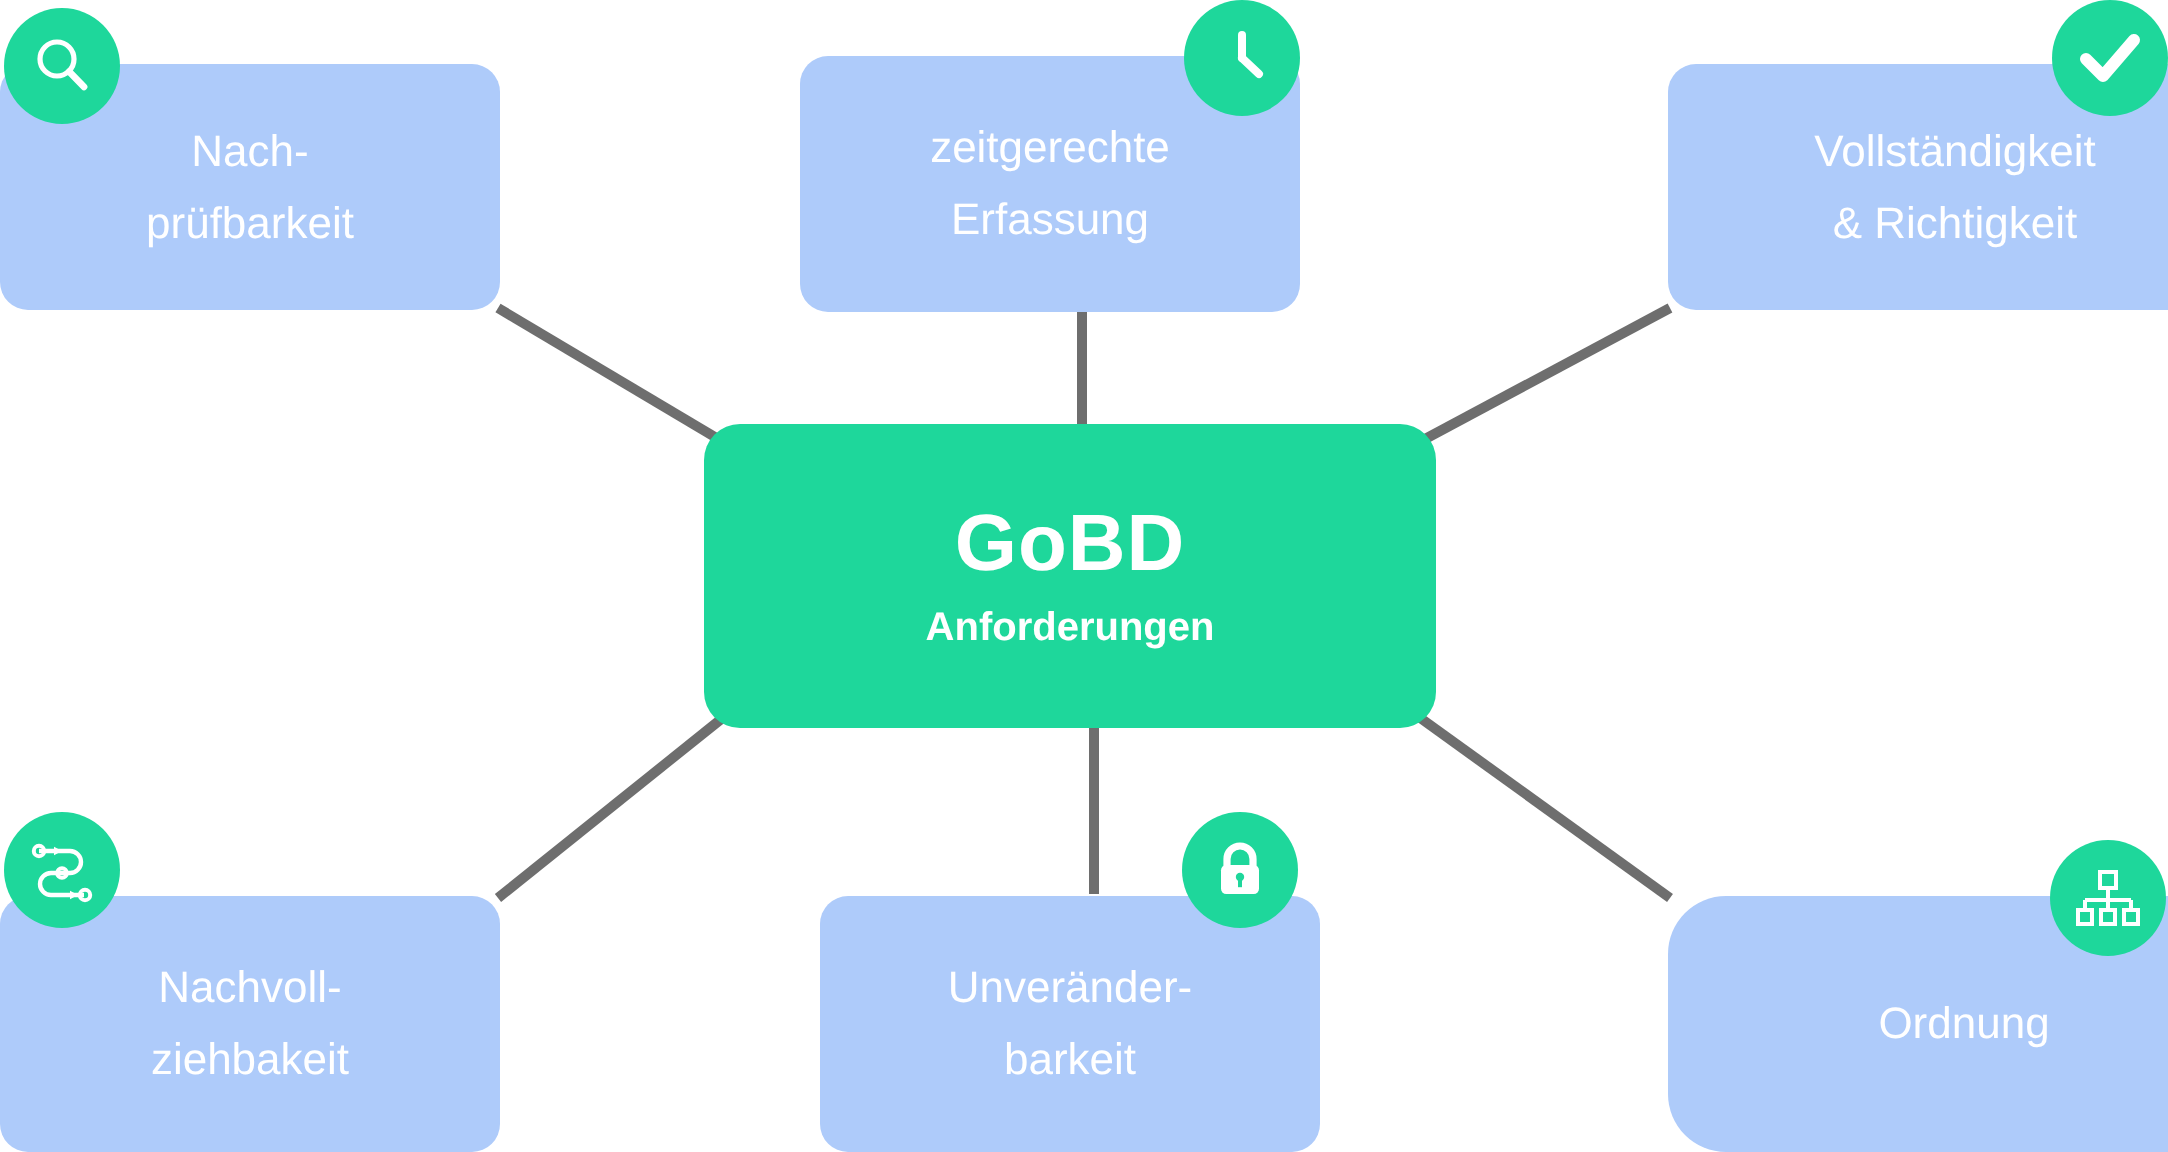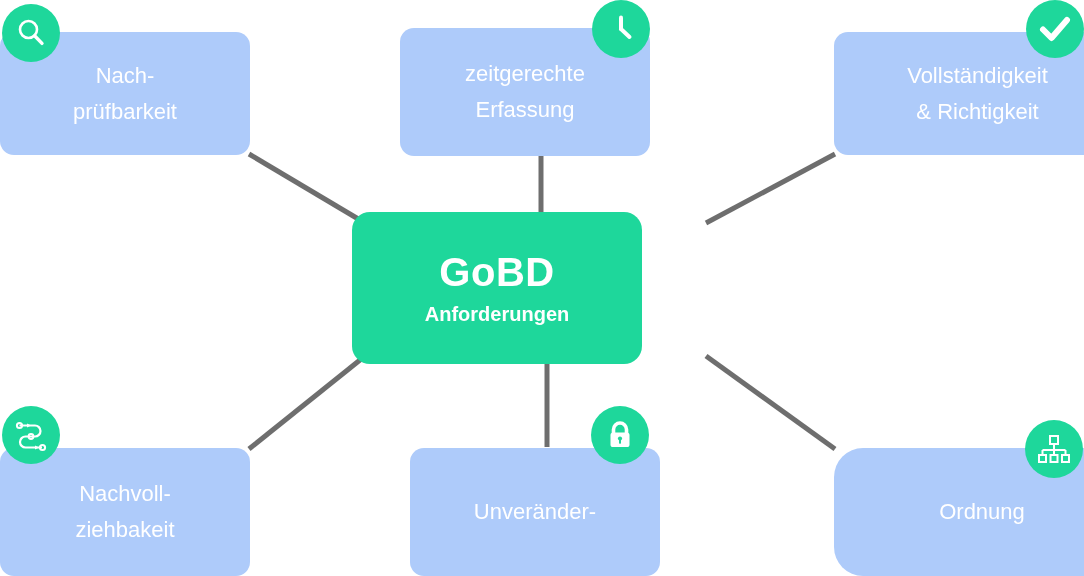--- a/index.html
+++ b/index.html
@@ -80,21 +80,21 @@
   .badge svg {
     display: block;
   }
   
   #leaf-0 { left: 0px;    top: 32px;  width: 250px; height: 123px; }
   #leaf-1 { left: 400px;  top: 28px;  width: 250px; height: 128px; }
   #leaf-2 { left: 834px;  top: 32px;  width: 287px; height: 123px; }
   #leaf-3 { left: 0px;    top: 448px; width: 250px; height: 128px; }
   #leaf-4 { left: 410px;  top: 448px; width: 250px; height: 128px; }
   #leaf-5 { left: 834px;  top: 448px; width: 296px; height: 128px; border-radius: 29px; }
-  #center { left: 352px;  top: 212px; width: 290px; height: 152px; }
+  #center { left: 352px;  top: 212px; width: 366px; height: 152px; }
   
   #badge-0 { left: 2px;    top: 4px;   }
   #badge-1 { left: 592px;  top: 0px;   }
   #badge-2 { left: 1026px; top: 0px;   }
   #badge-3 { left: 2px;    top: 406px; }
   #badge-4 { left: 591px;  top: 406px; }
   #badge-5 { left: 1025px; top: 420px; }
 </style>
 </head>
 <body>
@@ -154,20 +154,21 @@
       <circle cx="6.5" cy="8.5" r="2.6" fill="none" stroke="#ffffff" stroke-width="2"></circle>
       <circle cx="18" cy="19.5" r="2.4" fill="none" stroke="#ffffff" stroke-width="2"></circle>
       <circle cx="29.5" cy="30.5" r="2.6" fill="none" stroke="#ffffff" stroke-width="2"></circle>
       <polygon points="14,6.4 18,8.5 14,10.6" fill="#ffffff"></polygon>
       <polygon points="22,28.4 26,30.5 22,32.6" fill="#ffffff"></polygon>
     </svg>
   </div>
 
   <div class="node leaf" id="leaf-4">
     <span class="line">Unveränder-</span>
+    <span class="line">barkeit</span>
   </div>
   <div class="badge" id="badge-4">
     <svg width="34" height="34" viewBox="0 0 34 34">
       <path d="M10.5 15 v-3.5 a6.5 6.5 0 0 1 13 0 V15" fill="none" stroke="#ffffff" stroke-width="3.6"></path>
       <rect x="7.5" y="14.5" width="19" height="14.5" rx="2.6" fill="#ffffff"></rect>
       <circle cx="17" cy="20.5" r="2.1" fill="#1ed79b"></circle>
       <rect x="16" y="21" width="2" height="4.6" fill="#1ed79b"></rect>
     </svg>
   </div>
 

